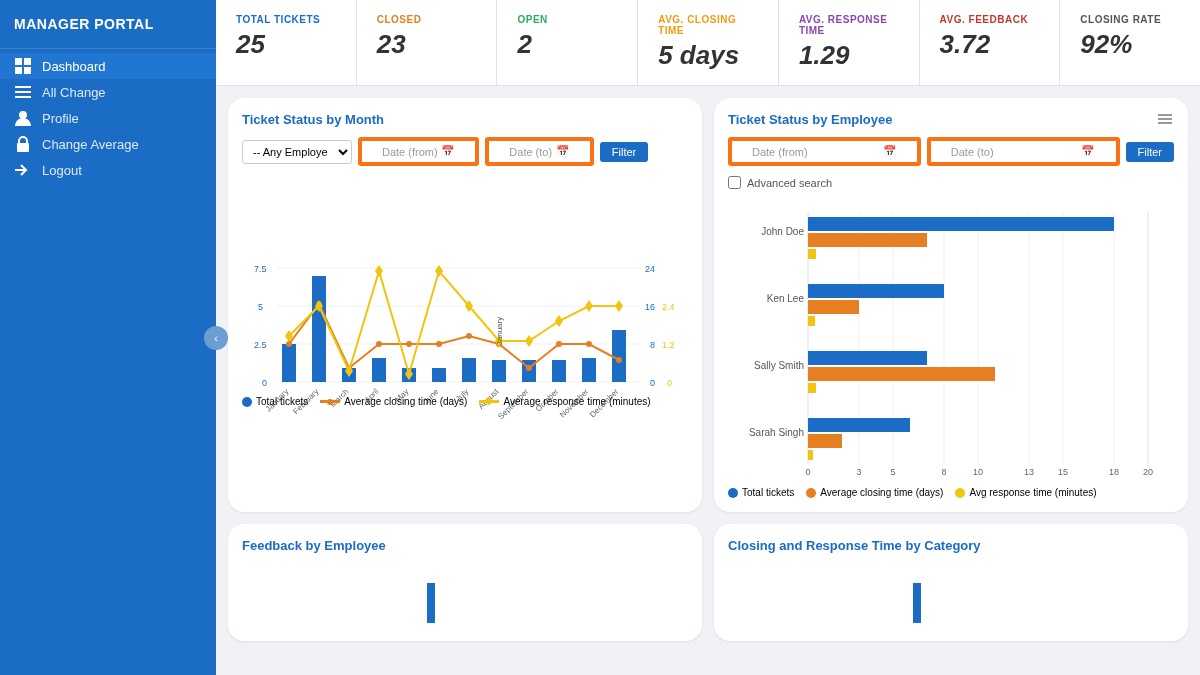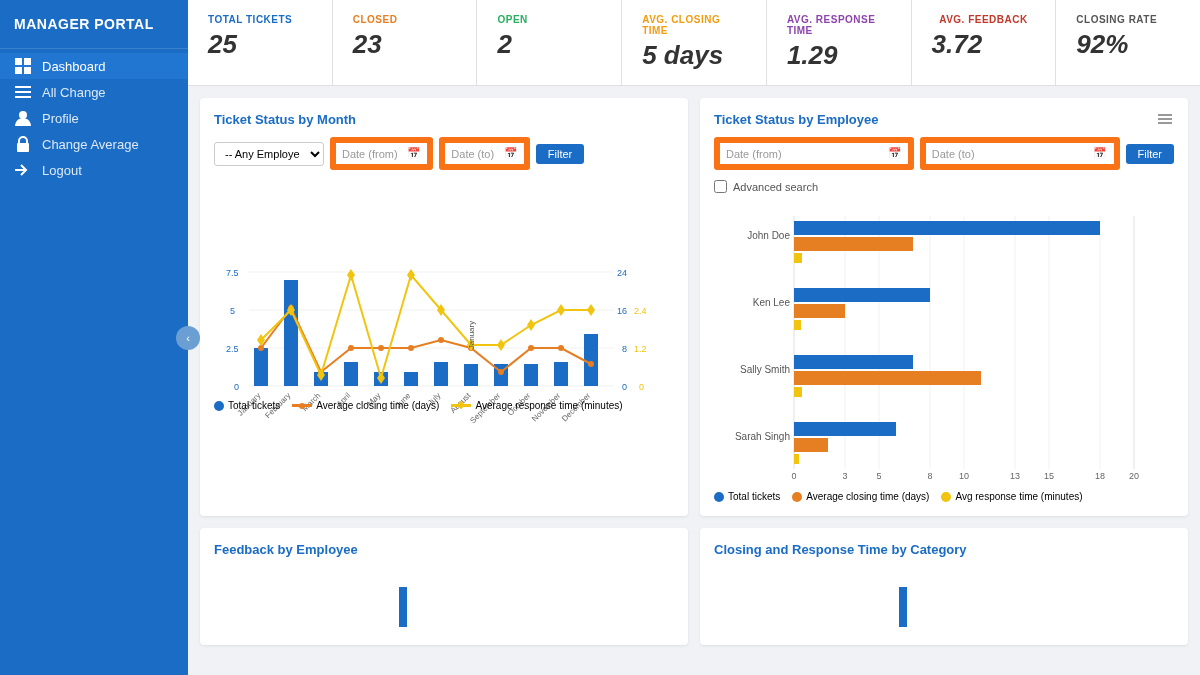--- a/index.html
+++ b/index.html
@@ -1,20 +1,20 @@
 <!DOCTYPE html>
 <html><head>
   <meta charset="utf-8">
   <style>
     * { box-sizing: border-box; margin: 0; padding: 0; }
     body { font-family: Arial, sans-serif; background: #f0f2f5; display: flex; height: 675px; overflow: hidden; }
 
     
     .sidebar {
-      width: 188px;
+      width: 216px;
       background: #1a6cc4;
       color: white;
       flex-shrink: 0;
       display: flex;
       flex-direction: column;
       position: relative;
     }
     .sidebar-logo {
       padding: 16px 14px;
       font-weight: bold;
@@ -80,38 +80,38 @@
       font-size: 26px;
       font-weight: bold;
       color: #333;
       font-style: italic;
     }
     .stat-total .stat-label { color: #1a6cc4; }
     .stat-closed .stat-label { color: #e67e22; }
     .stat-open .stat-label { color: #27ae60; }
     .stat-avg-close .stat-label { color: #f39c12; }
     .stat-avg-resp .stat-label { color: #8e44ad; }
-    .stat-feedback .stat-label { color: #c0392b; text-align: center; }
+    .stat-feedback .stat-label { color: #c0392b; }
     .stat-rate .stat-label { color: #555; }
 
     
     .content-area {
       flex: 1;
       overflow-y: auto;
       padding: 12px;
       display: grid;
       grid-template-columns: 1fr 1fr;
       gap: 12px;
       align-content: start;
     }
 
     
     .chart-card {
       background: white;
-      border-radius: 4px;
+      border-radius: 16px;
       padding: 14px;
       box-shadow: 0 1px 3px rgba(0,0,0,0.08);
     }
     .chart-title {
       font-size: 13px;
       font-weight: bold;
       color: #1a6cc4;
       margin-bottom: 10px;
     }
     .filter-row {
@@ -121,27 +121,27 @@
       margin-bottom: 10px;
     }
     .filter-select {
       padding: 4px 6px;
       border: 1px solid #ccc;
       border-radius: 3px;
       font-size: 11px;
       background: white;
     }
     .filter-input {
-      padding: 4px 6px;
-      border: 6px solid #f97316;
+      padding: 4px 20px;
+      border: 4px solid #f97316;
       border-radius: 3px;
       font-size: 11px;
       display: flex;
       align-items: center;
-      gap: 10px;
+      gap: 4px;
       min-width: 80px;
     }
     .filter-btn {
       padding: 4px 12px;
       background: #1a6cc4;
       color: white;
       border: none;
       border-radius: 3px;
       font-size: 11px;
       cursor: pointer;

